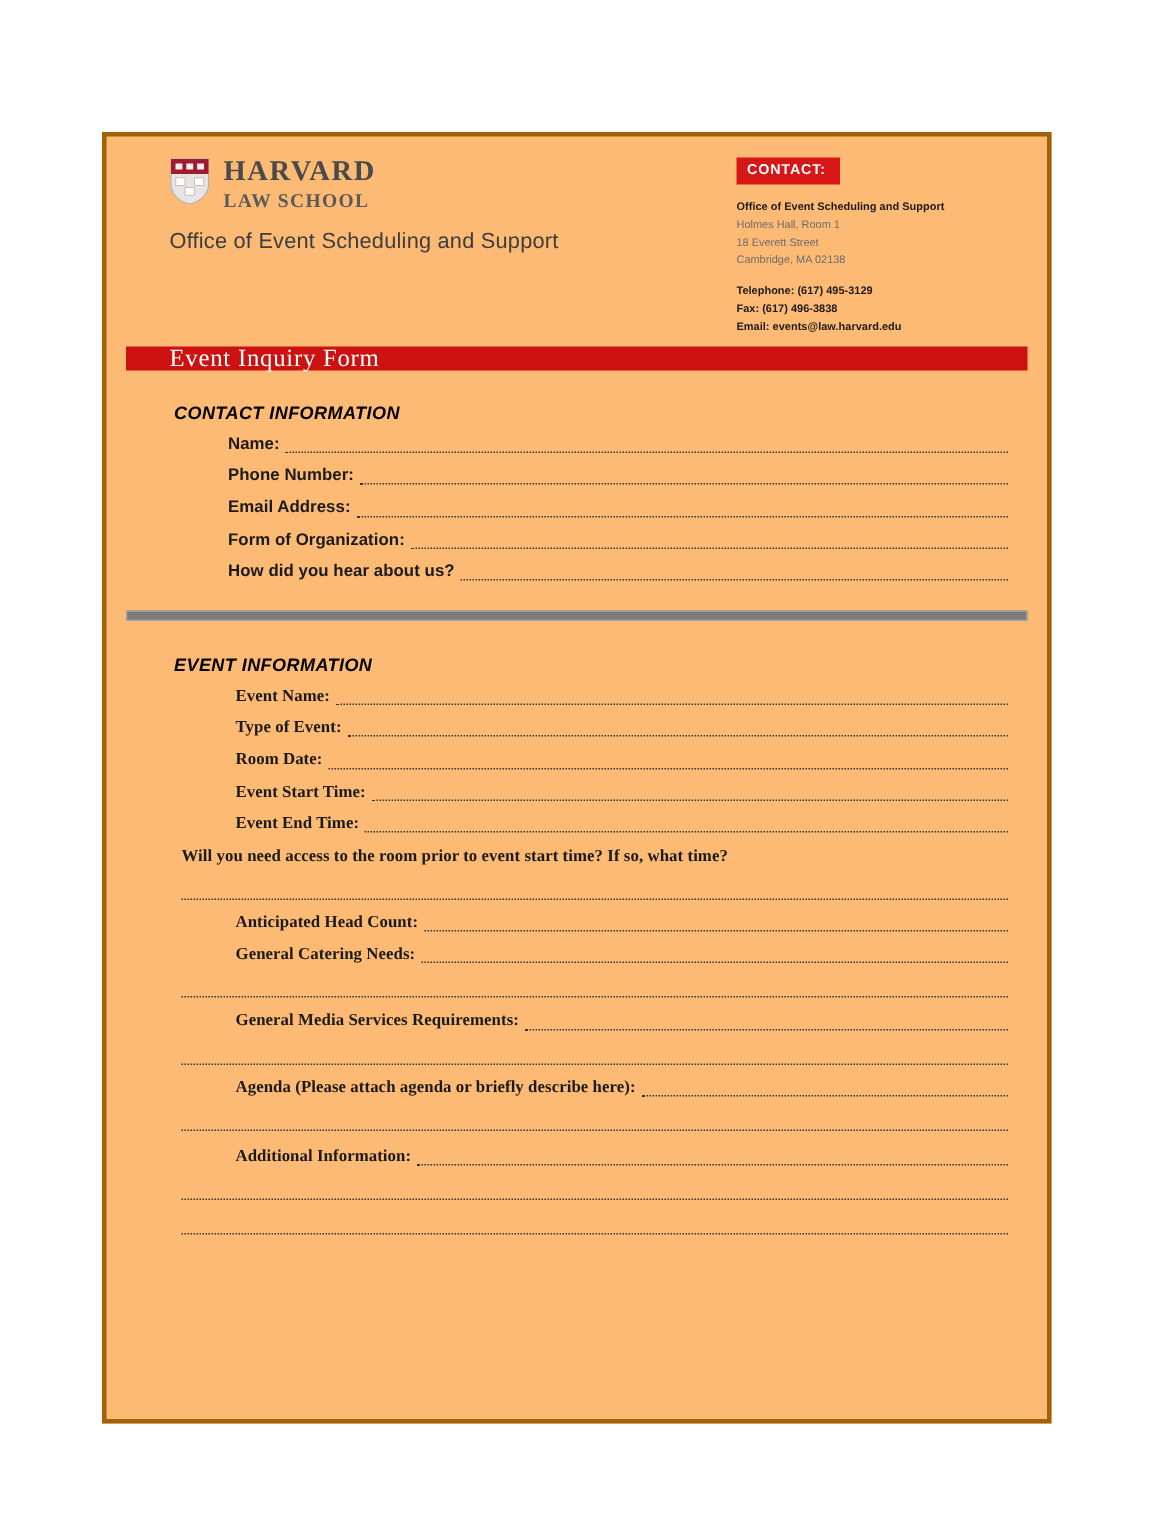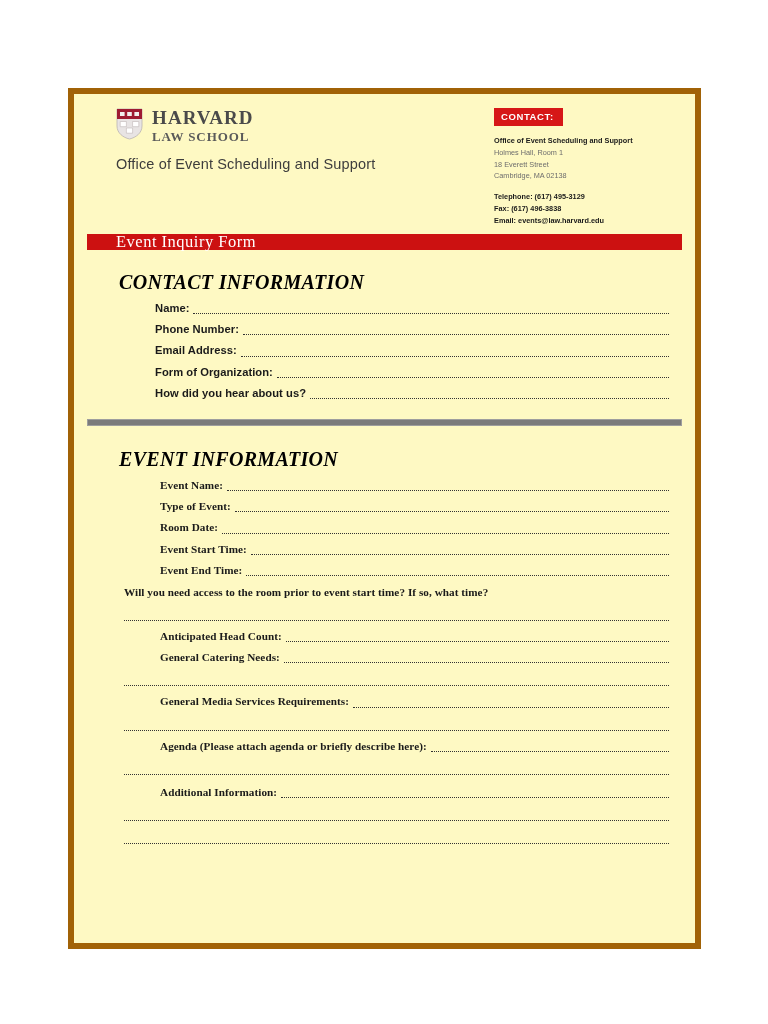--- a/index.html
+++ b/index.html
@@ -8,22 +8,22 @@
     background:#ffffff;
     font-family:"Liberation Sans", sans-serif;
   }
   body { position:relative; overflow:hidden; }
 
   
   .page {
     position:absolute;
     left:68px; top:88px;
     width:633px; height:861px;
-    background:#fef9c3;
-    border:6px solid #a16207;
+    background:#fdba74;
+    border:3px solid #a16207;
     box-shadow:0 0 0 0 rgba(0,0,0,0);
   }
 
   
   .header { position:relative; height:140px; }
 
   .logo-block {
     position:absolute; left:42px; top:13px;
     display:flex; align-items:flex-start;
   }
@@ -78,22 +78,22 @@
   }
   .title-banner .t {
     font-family:"Liberation Serif", serif;
     color:#ffffff; font-size:16.5px; font-weight:400;
     letter-spacing:0.5px; padding-left:29px;
   }
 
   
   .section { padding:0 26px 0 45px; }
   .section-title {
-    font-family:Liberation Serif, serif;
-    font-size:20px; font-weight:700; font-style:italic;
+    font-family:Liberation Sans, sans-serif;
+    font-size:12px; font-weight:700; font-style:italic;
     color:#000; letter-spacing:0.3px;
   }
 
   .contact-info-title { margin-top:21px; margin-left:0px; }
   .event-info-title  { margin-top:0px; }
 
   .fields { margin-top:9px; }
   .field-row {
     display:flex; align-items:flex-end;
     font-size:11.2px; font-weight:600; color:#1a1a1a;

